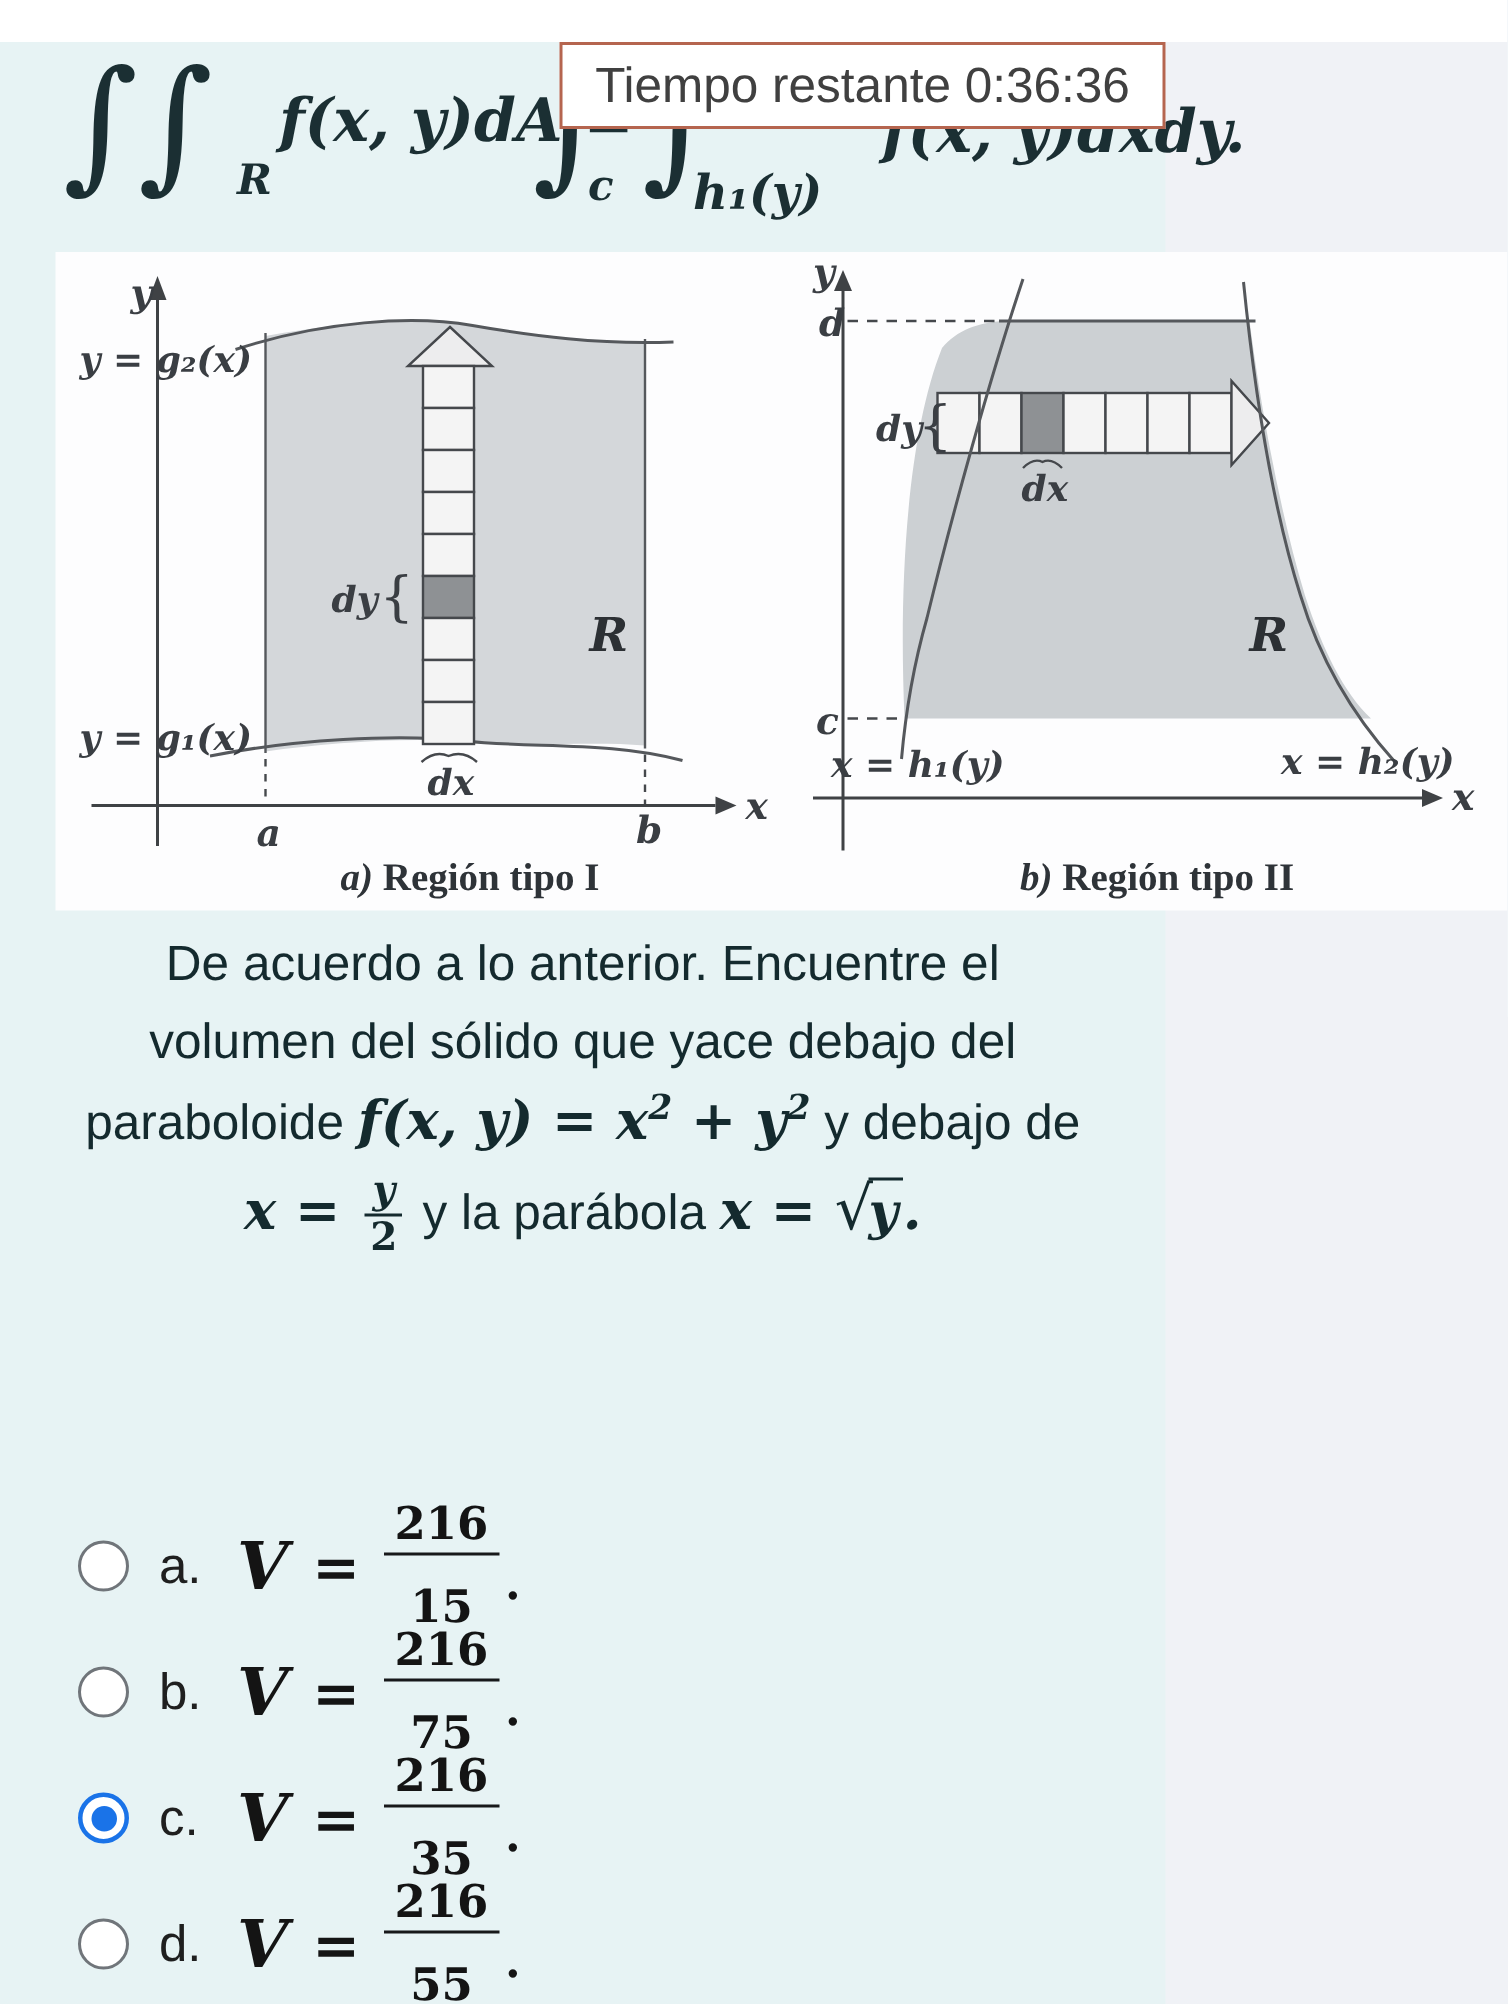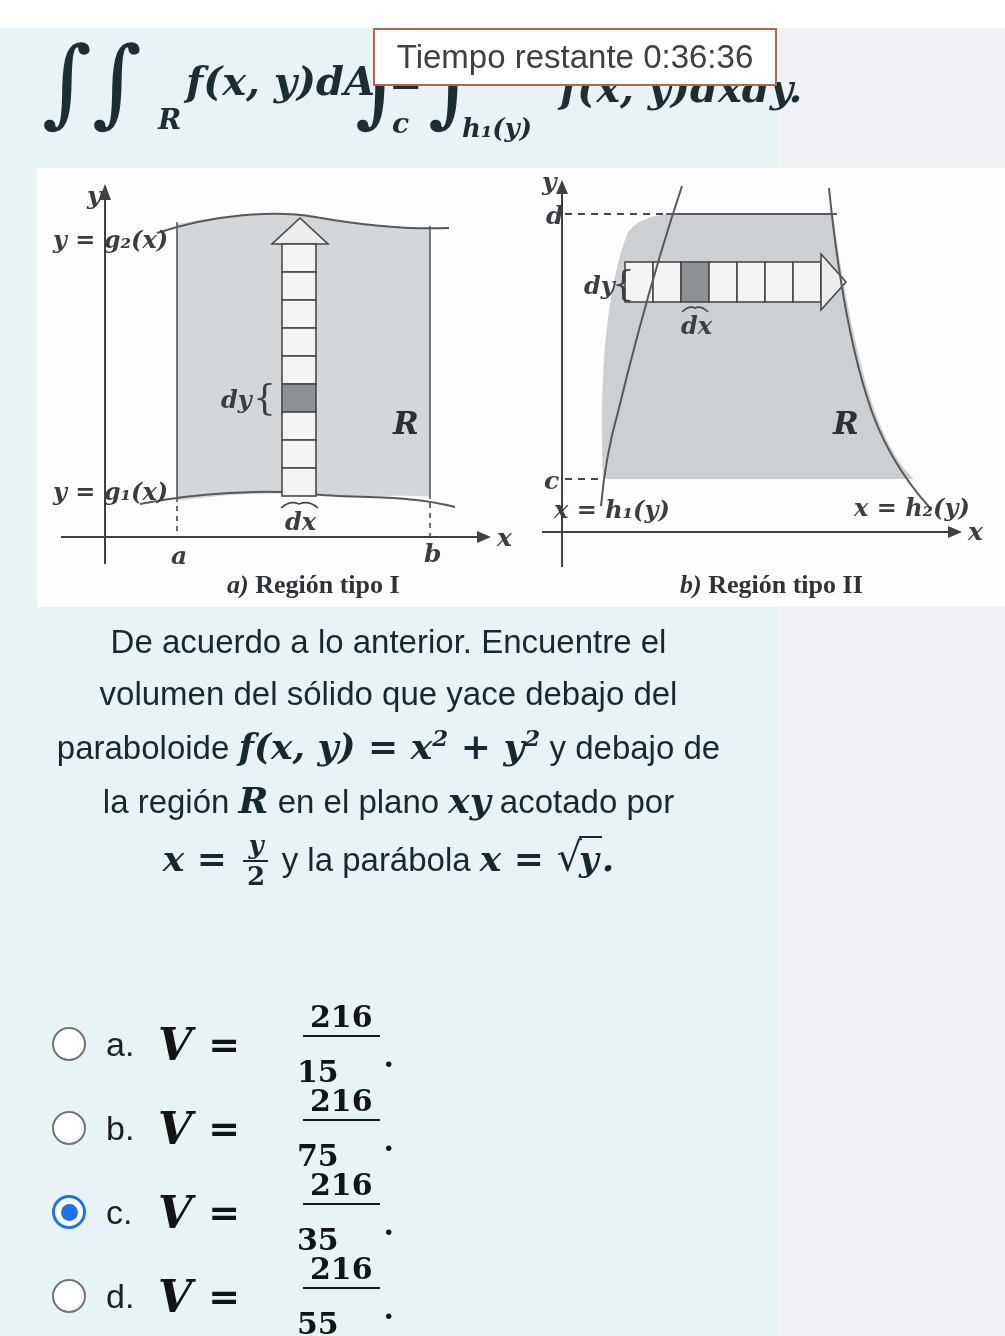--- a/index.html
+++ b/index.html
@@ -46,40 +46,40 @@
   .radio{width:34px;height:34px;border-radius:50%;border:2px solid #70757a;background:#ffffff;
          box-sizing:border-box;position:relative;flex:0 0 34px;}
   .radio.selected{border:3px solid #1a73e8;}
   .radio.selected::after{content:"";position:absolute;left:50%;top:50%;width:17px;height:17px;
          margin:-8.5px 0 0 -8.5px;border-radius:50%;background:#1a73e8;}
   .opt-letter{margin-left:20px;width:52px;font:400 34px "Liberation Sans",sans-serif;color:#1f1f1f;}
   .opt-formula{display:flex;align-items:center;color:#141414;}
   .opt-var{font:italic 600 44px "DejaVu Serif",serif;}
   .opt-eq{font:600 38px "DejaVu Serif",serif;margin:0 16px;}
   .opt-frac{text-align:center;line-height:1;}
-  .opt-frac .num{display:block;font:600 30px/34px "DejaVu Serif",serif;border-bottom:2.5px solid #17181a;padding:0 7px 1px;margin-left:47px;}
+  .opt-frac .num{display:block;font:600 30px/34px "DejaVu Serif",serif;border-bottom:2.5px solid #17181a;padding:0 7px 1px;}
   .opt-frac .den{display:block;font:600 30px/34px "DejaVu Serif",serif;padding-top:18px;}
   .opt-period{font:600 30px "DejaVu Serif",serif;transform:translateY(12px);margin-left:4px;}
 </style>
 </head>
 <body>
 
 <div class="canvas">
   <div class="top-strip"></div>
   <div class="content-bg"></div>
 
   <div class="formula-layer">
     <span class="big-int" style="left:42px;top:34px;">∫∫</span>
     <span class="int-sub" style="left:158px;top:106px;">R</span>
     <span class="math-run" style="left:186px;top:57px;">f(x, y)dA =</span>
     <span class="big-int" style="left:355px;top:34px;">∫</span>
     <span class="int-sub" style="left:392px;top:110px;">c</span>
     <span class="big-int" style="left:428px;top:34px;">∫</span>
-    <span class="int-sub" style="left:462px;top:114px;font-size:26px;">h₁(y)</span>
-    <span class="math-run" style="left:560px;top:64px;">f(x, y)dxdy.</span>
+    <span class="int-sub" style="left:462px;top:114px;font-size:32px;">h₁(y)</span>
+    <span class="math-run" style="left:588px;top:64px;">f(x, y)dxdy.</span>
   </div>
 
   <div class="timer-box">
     <span>Tiempo restante 0:36:36</span>
   </div>
 
   <div class="figure-panel">
 
     <svg class="fig-svg" style="left:8px;top:4px;" width="470" height="435" viewBox="0 0 470 435">
       <path d="M132,52 C180,43 235,39 272,45 C308,51 350,56 385,56 L385,325 C350,322 310,326 272,323 C230,319 175,323 132,329 Z" fill="#d4d7da"></path>
@@ -159,21 +159,20 @@
       <text class="fsmall" x="14" y="346">x = h₁(y)</text>
       <text class="fsmall" x="314" y="344">x = h₂(y)</text>
       <text x="140" y="421"><tspan class="fcap-i">b)</tspan><tspan class="fcap"> Región tipo II</tspan></text>
     </svg>
   </div>
 
   <div class="question">
     <div class="qline">De acuerdo a lo anterior. Encuentre el</div>
     <div class="qline">volumen del sólido que yace debajo del</div>
     <div class="qline" style="line-height:56px;"><span>paraboloide </span><span class="qmath"><span>f(x, y) = x</span><sup>2</sup><span> + y</span><sup>2</sup></span><span> y debajo de</span></div>
-    <div class="qline"><span>la región </span><span class="qmath">R</span><span> en el plano </span><span class="qmath">xy</span><span> acotado por</span></div>
     <div class="qline" style="line-height:64px;"><span class="qmath">x</span><span class="qmath"> = </span><span class="qfrac"><span class="num">y</span><span class="den">2</span></span><span> y la parábola </span><span class="qmath">x</span><span class="qmath"> = </span><span class="sqrt-sign">√</span><span class="sqrt-body">y</span><span class="qmath">.</span></div>
   </div>
 
   <div class="options">
 
     <div class="option-row">
       <span class="radio"></span>
       <span class="opt-letter">a.</span>
       <span class="opt-formula">
         <span class="opt-var">V</span>

